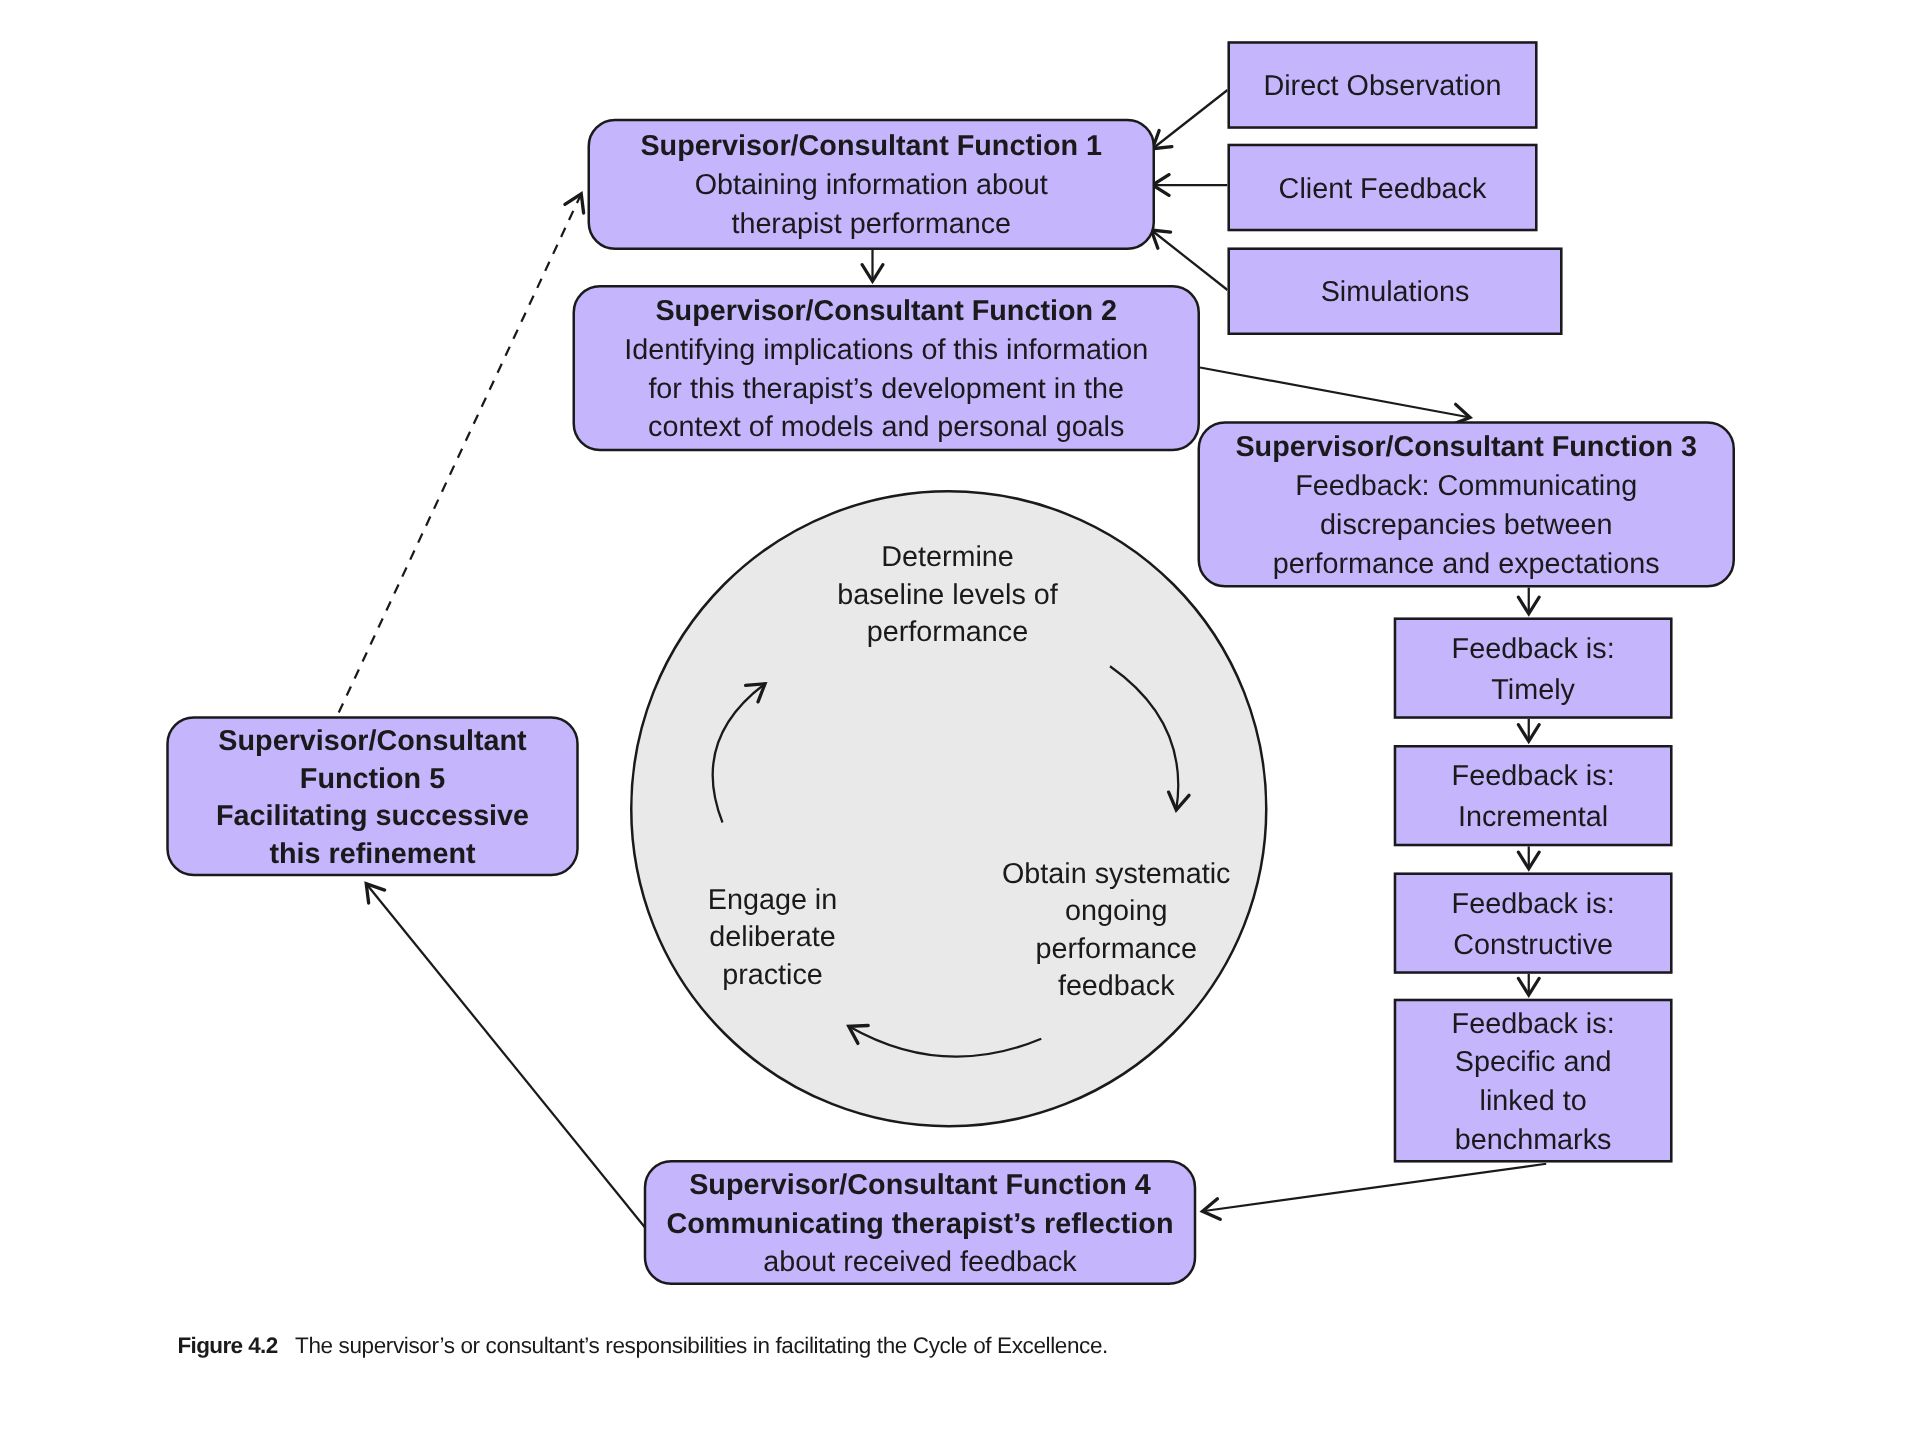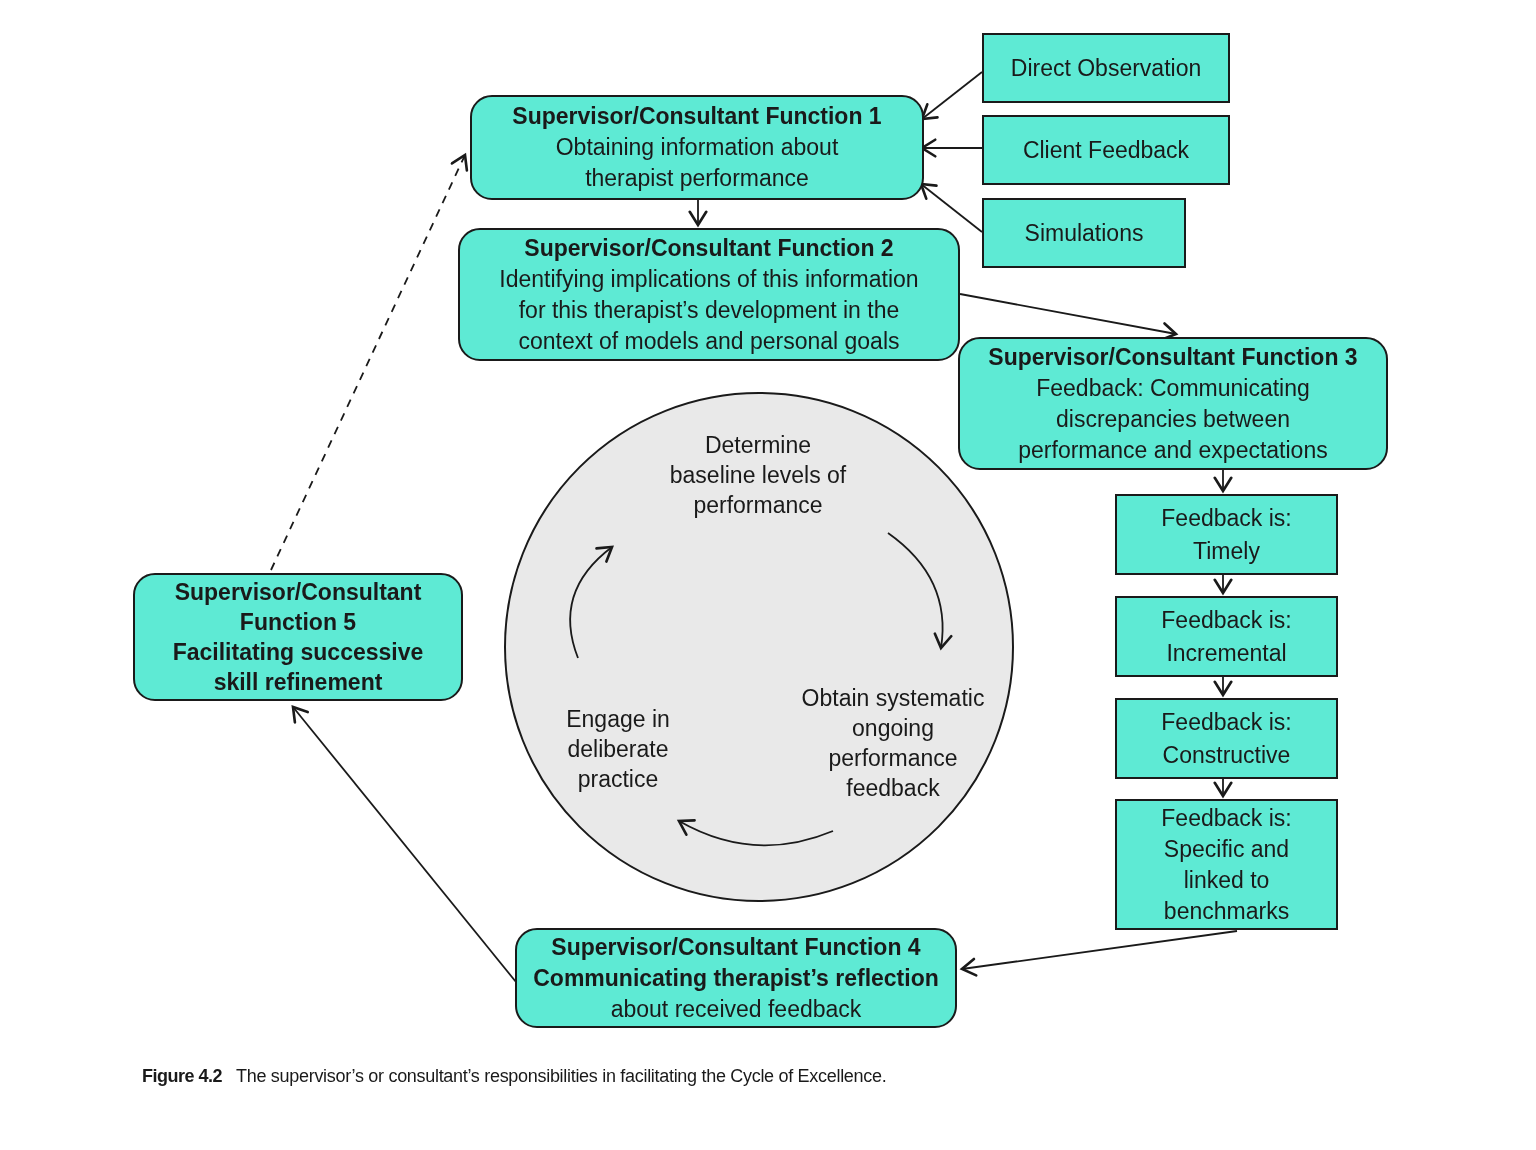--- a/index.html
+++ b/index.html
@@ -3,21 +3,21 @@
 <meta charset="utf-8">
 <style>
   html,body { margin:0; padding:0; background:#ffffff; }
   .canvas {
     position:relative; width:1536px; height:1150px; background:#ffffff;
     font-family:"Liberation Sans", sans-serif; color:#1a1a1a; overflow:hidden;
   }
   svg.overlay { position:absolute; left:0; top:0; width:1536px; height:1150px; }
   .box {
     position:absolute; display:flex; flex-direction:column; justify-content:center;
-    align-items:center; text-align:center; border:2px solid #1a1a1a; background:#5eead4;
+    align-items:center; text-align:center; border:2px solid #1a1a1a; background:#c4b5fd;
     font-size:23px; line-height:31px; box-sizing:border-box;
   }
   .rounded { border-radius:22px; border-width:2.5px; }
   .bold { font-weight:700; }
   .box b { font-weight:400; }
   .fb { line-height:33px; }
   .fb4 { line-height:31px; }
   .cycle-label { position:absolute; text-align:center; font-size:23px; line-height:30px; }
   .caption { position:absolute; left:142px; top:1066px; font-size:18px; letter-spacing:-0.3px; white-space:nowrap; }
   .caption .cap-label { font-weight:700; margin-right:14px; letter-spacing:-0.5px; }
@@ -59,21 +59,21 @@
     <div><b>Obtaining information</b><span> about</span></div>
     <div>therapist performance</div>
   </div>
 
   <div class="box" style="left:982px;top:33px;width:248px;height:70px;">
     <div>Direct Observation</div>
   </div>
   <div class="box" style="left:982px;top:115px;width:248px;height:70px;">
     <div>Client Feedback</div>
   </div>
-  <div class="box" style="left:982px;top:198px;width:204px;height:70px;">
+  <div class="box" style="left:982px;top:198px;width:268px;height:70px;">
     <div>Simulations</div>
   </div>
 
   <div class="box rounded" style="left:458px;top:228px;width:502px;height:133px;">
     <div class="bold">Supervisor/Consultant Function 2</div>
     <div><b>Identifying implications</b><span> of this information</span></div>
     <div>for this therapist’s development in the</div>
     <div>context of models and personal goals</div>
   </div>
 
@@ -100,21 +100,21 @@
     <div>Feedback is:</div>
     <div>Specific and</div>
     <div>linked to</div>
     <div>benchmarks</div>
   </div>
 
   <div class="box rounded" style="left:133px;top:573px;width:330px;height:128px;line-height:30px;">
     <div class="bold">Supervisor/Consultant</div>
     <div class="bold">Function 5</div>
     <div class="bold">Facilitating successive</div>
-    <div class="bold">skill refinement</div>
+    <div class="bold">this refinement</div>
   </div>
 
   <div class="box rounded" style="left:515px;top:928px;width:442px;height:100px;">
     <div class="bold">Supervisor/Consultant Function 4</div>
     <div class="bold">Communicating therapist’s reflection</div>
     <div>about received feedback</div>
   </div>
 
   <div class="cycle-label" style="left:628px;top:430px;width:260px;">
     <div>Determine</div>

